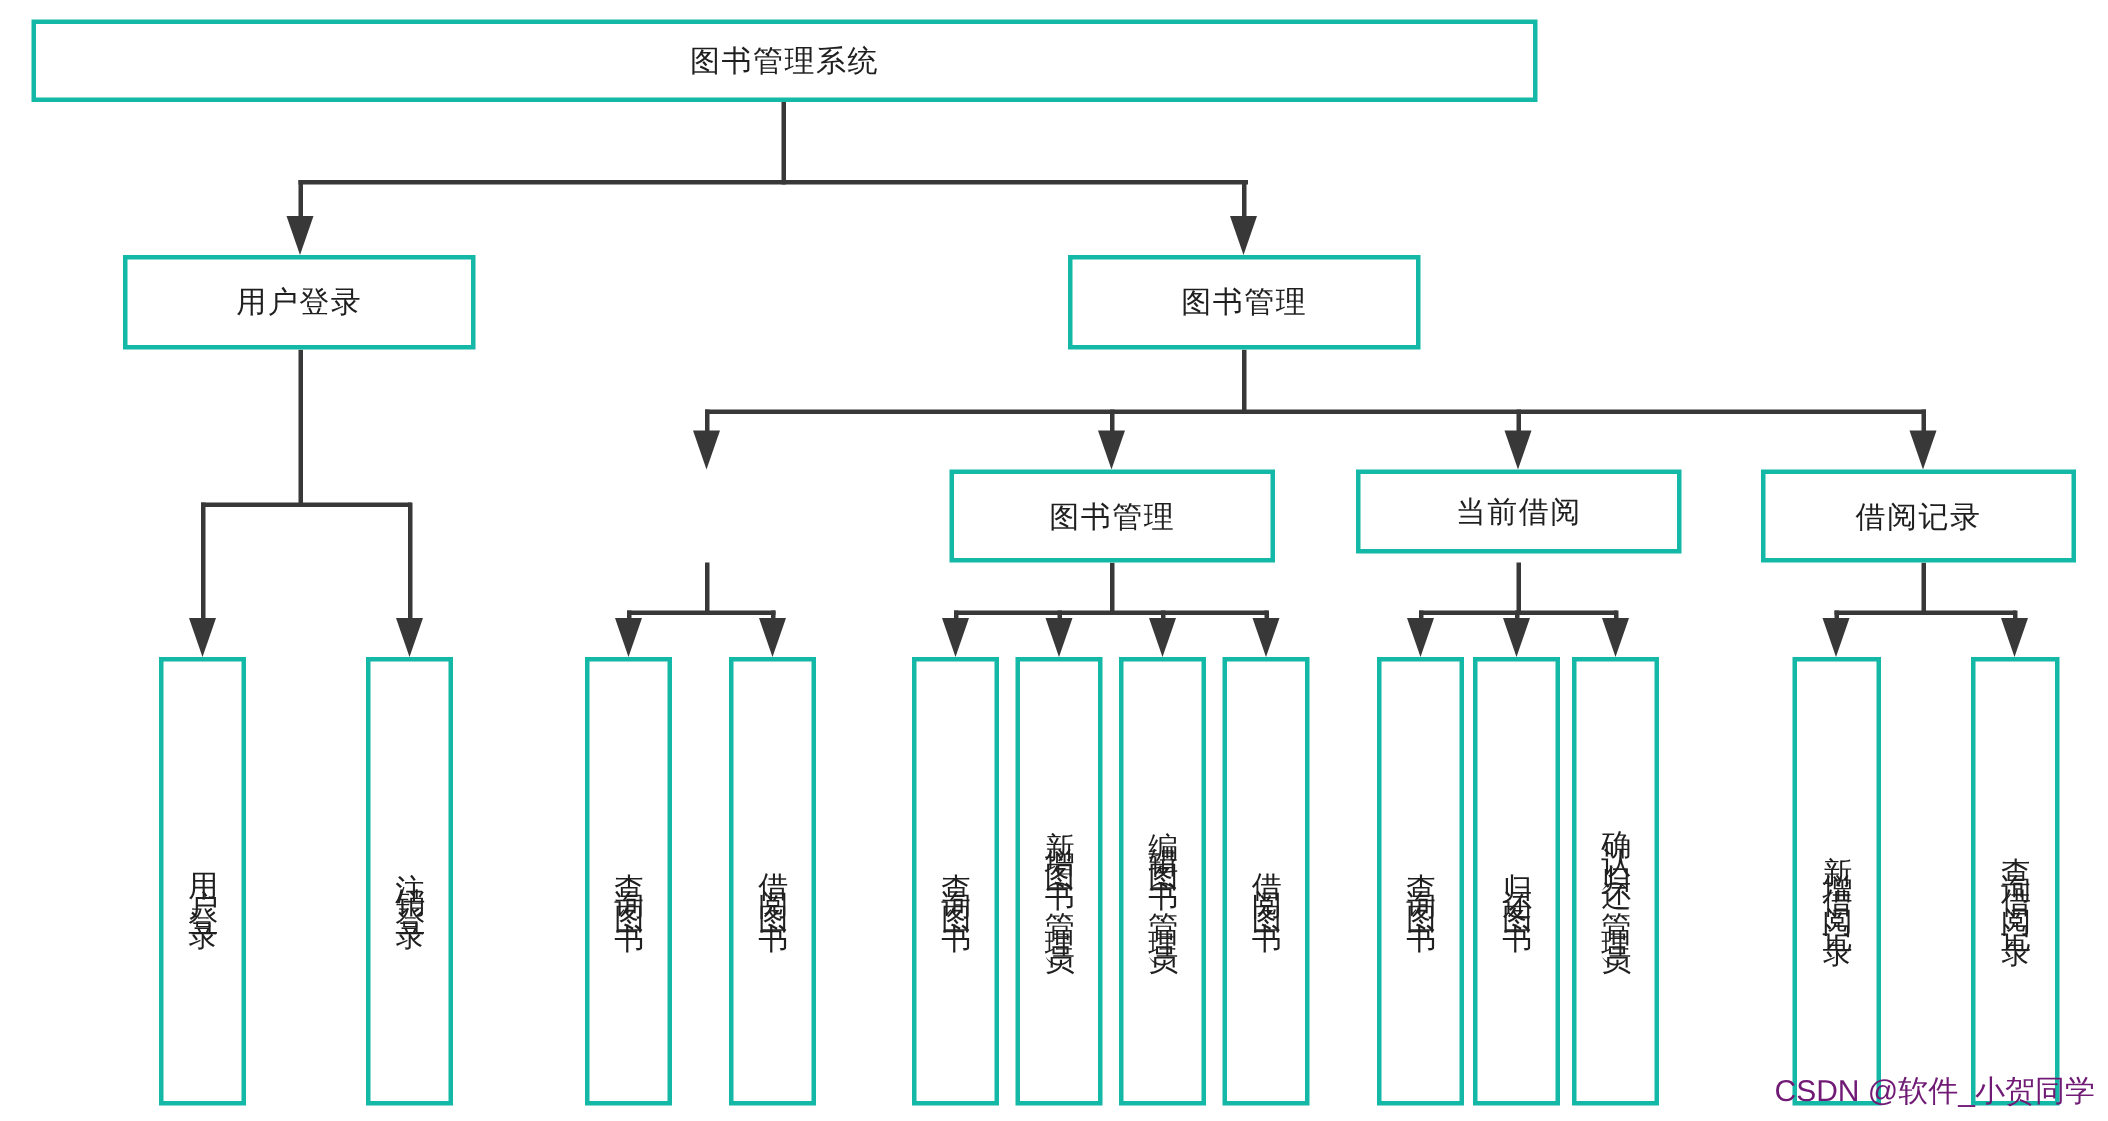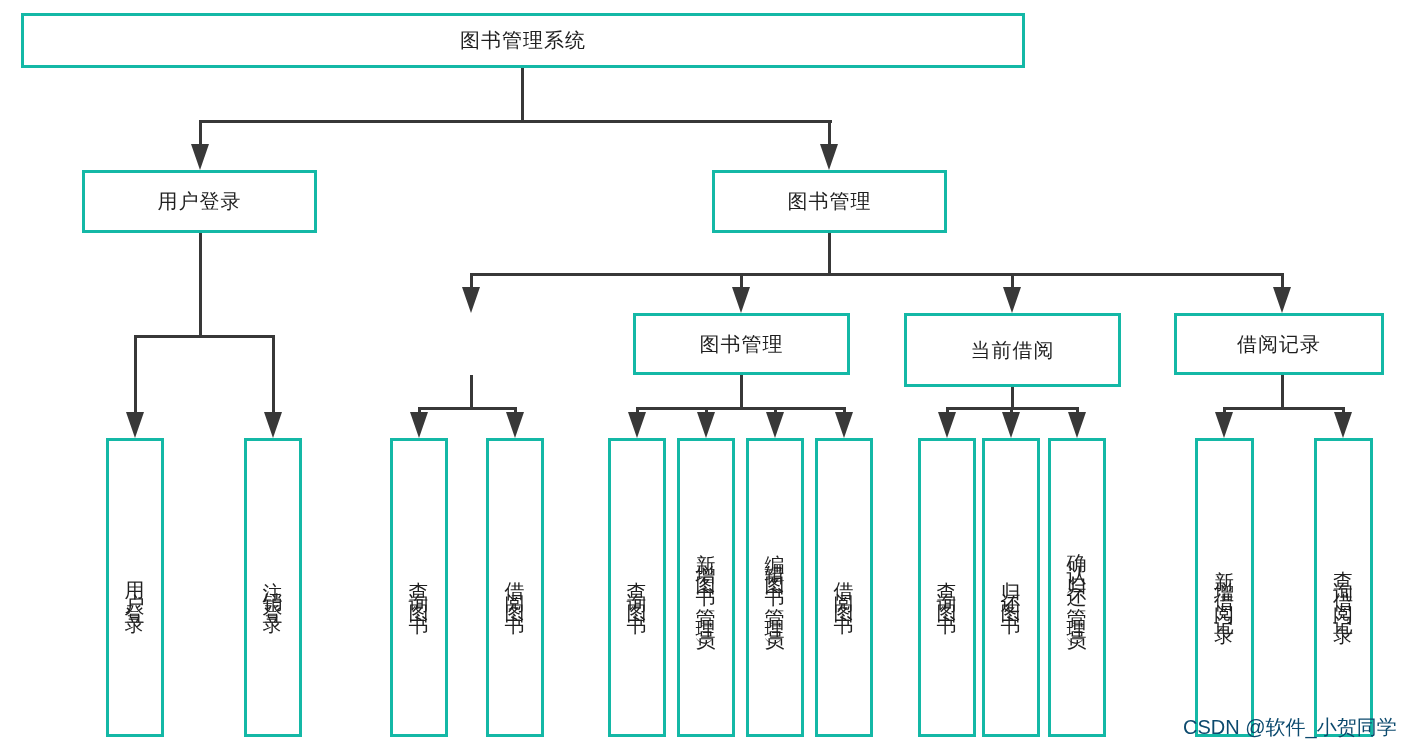--- a/index.html
+++ b/index.html
@@ -27,21 +27,21 @@
   .hl { position:absolute; height:3px; background:#383838; z-index:1; }
   
   .arrow {
     position:absolute; width:0; height:0; z-index:1;
     border-left:9px solid transparent;
     border-right:9px solid transparent;
     border-top:26px solid #383838;
   }
   .watermark {
     position:absolute; left:1183px; top:714px;
-    font-size:20px; color:#0c4a6e; z-index:10;
+    font-size:20px; color:#701a75; z-index:10;
     letter-spacing:0; white-space:nowrap;
   }
 </style>
 </head>
 <body>
 
 <div class="canvas">
 
   <div class="nd" style="left:21px; top:13px; width:1004px; height:55px;">
     <span>图书管理系统</span>
@@ -75,21 +75,21 @@
   <div class="vl" style="left:1011px; top:273px; height:16px;"></div>
   <div class="vl" style="left:1281px; top:273px; height:16px;"></div>
   <div class="arrow" style="left:462px; top:287px;"></div>
   <div class="arrow" style="left:732px; top:287px;"></div>
   <div class="arrow" style="left:1003px; top:287px;"></div>
   <div class="arrow" style="left:1273px; top:287px;"></div>
 
   <div class="nd" style="left:633px; top:313px; width:217px; height:62px;">
     <span>图书管理</span>
   </div>
-  <div class="nd" style="left:904px; top:313px; width:217px; height:74px;">
+  <div class="nd" style="left:904px; top:313px; width:217px; height:56px;">
     <span>当前借阅</span>
   </div>
   <div class="nd" style="left:1174px; top:313px; width:210px; height:62px;">
     <span>借阅记录</span>
   </div>
 
   <div class="vl" style="left:470px; top:375px; height:34px;"></div>
   <div class="hl" style="left:418px; top:407px; width:99px;"></div>
   <div class="vl" style="left:418px; top:407px; height:8px;"></div>
   <div class="vl" style="left:514px; top:407px; height:8px;"></div>

